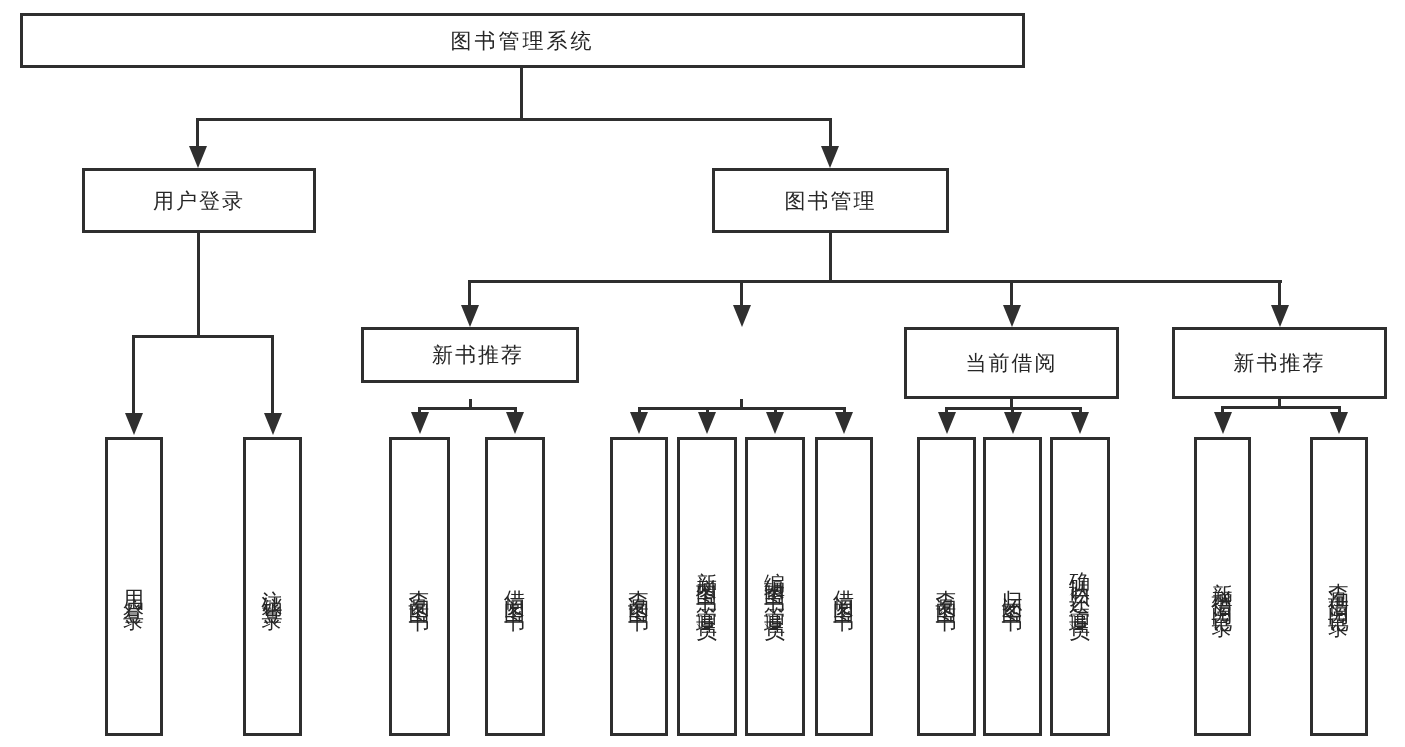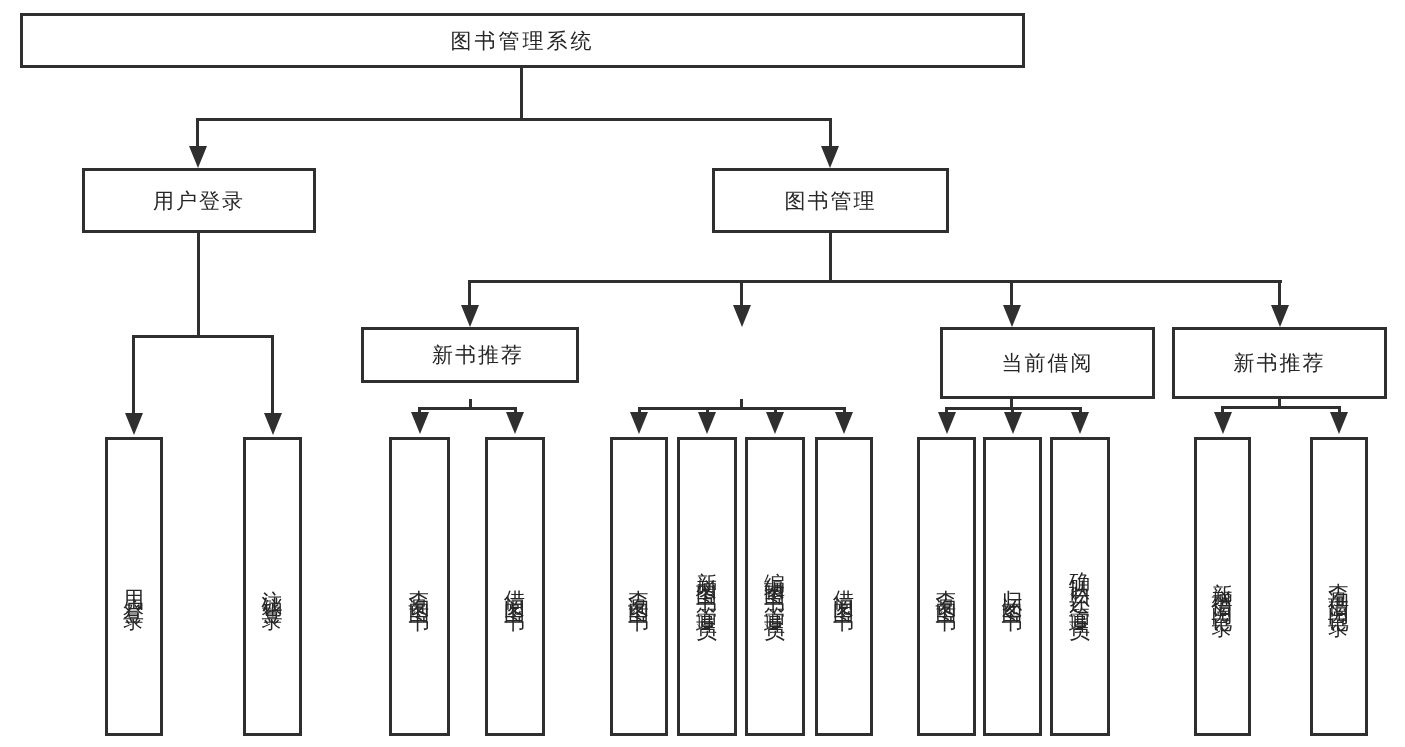--- a/index.html
+++ b/index.html
@@ -100,21 +100,21 @@
   <div class="box box-h" style="left:82px;top:168px;width:234px;height:65px;">
     <span>用户登录</span>
   </div>
   <div class="box box-h" style="left:712px;top:168px;width:237px;height:65px;">
     <span>图书管理</span>
   </div>
 
   <div class="box box-h" style="left:361px;top:327px;width:218px;height:56px;padding-left:16px;">
     <span>新书推荐</span>
   </div>
-  <div class="box box-h" style="left:904px;top:327px;width:215px;height:72px;margin-left:36px;">
+  <div class="box box-h" style="left:904px;top:327px;width:215px;height:72px;">
     <span>当前借阅</span>
   </div>
   <div class="box box-h" style="left:1172px;top:327px;width:215px;height:72px;">
     <span>新书推荐</span>
   </div>
 
   <div class="box" style="left:105px;top:437px;width:58px;height:299px;">
     <span class="lbl-v">用户登录</span>
   </div>
   <div class="box" style="left:243px;top:437px;width:59px;height:299px;">

